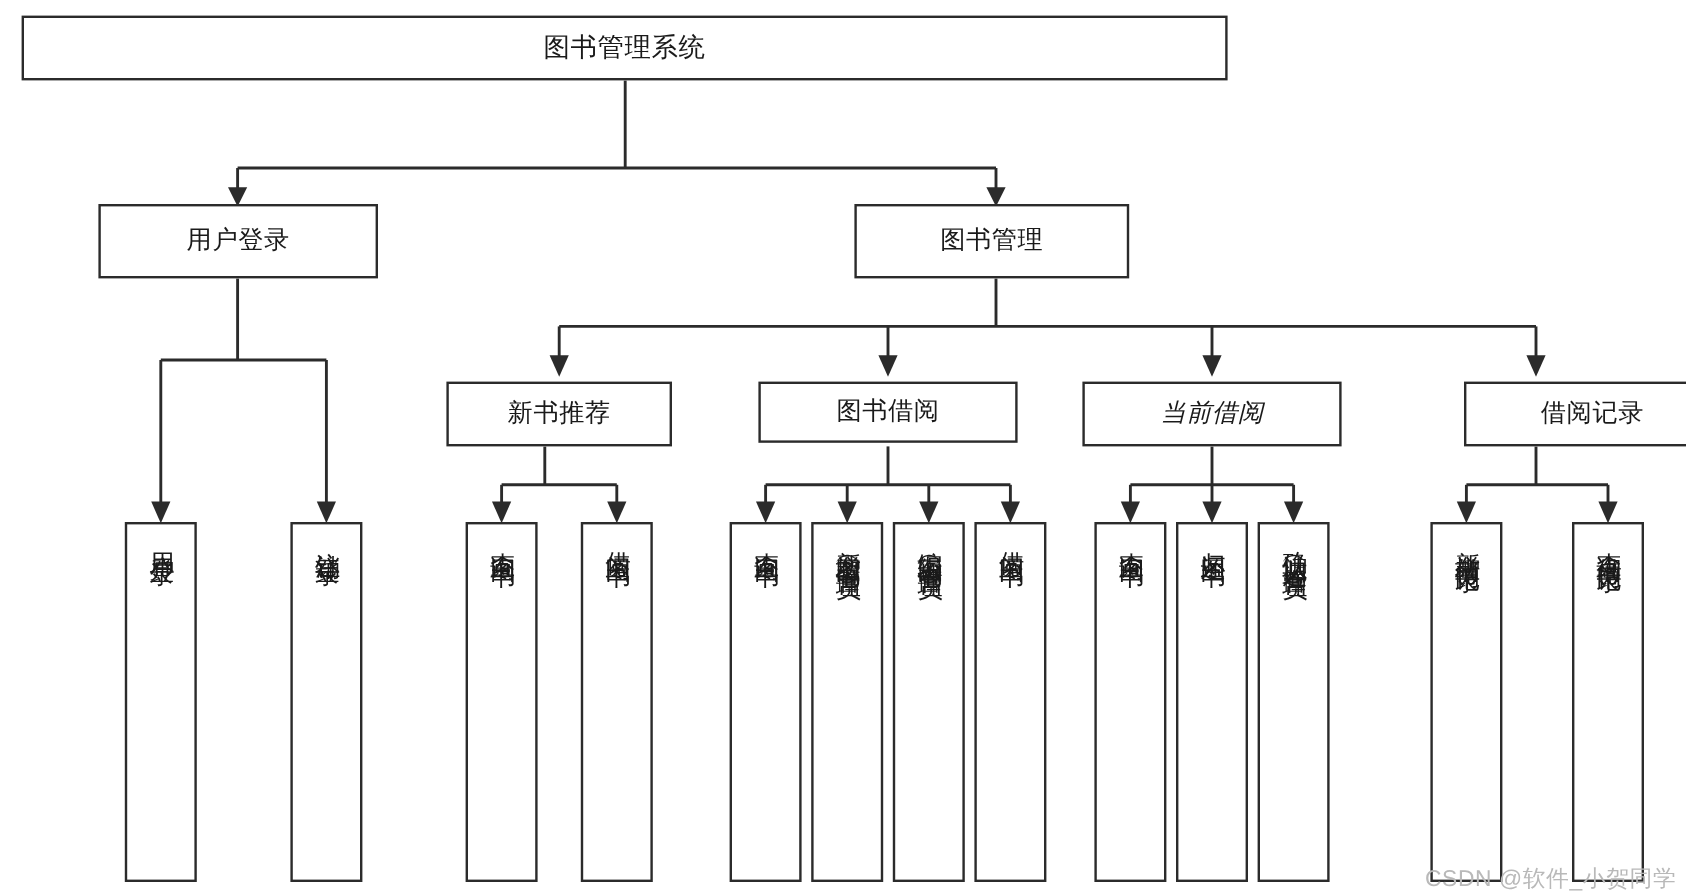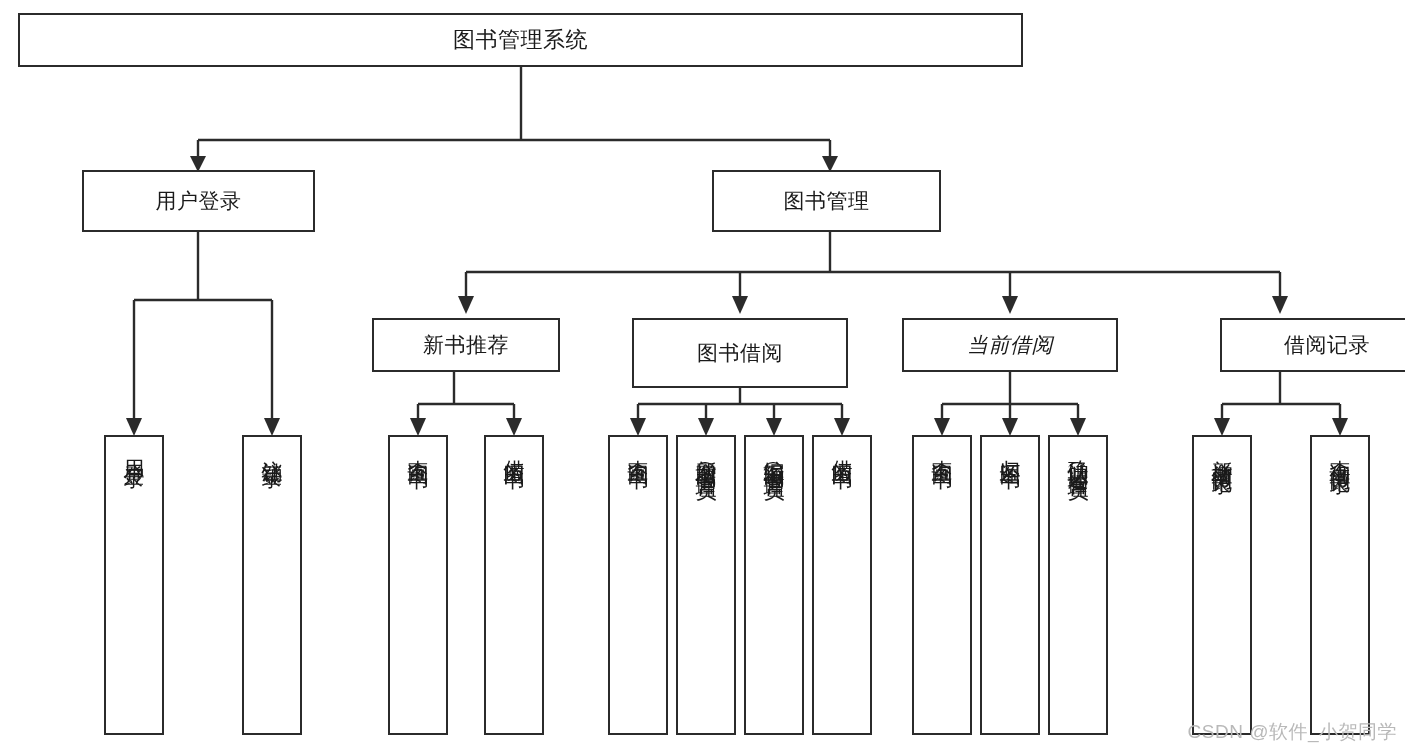--- a/index.html
+++ b/index.html
@@ -153,21 +153,21 @@
   <div class="node h" style="left:82px;top:170px;width:233px;height:62px;">
     <span class="label">用户登录</span>
   </div>
   <div class="node h" style="left:712px;top:170px;width:229px;height:62px;">
     <span class="label">图书管理</span>
   </div>
 
   <div class="node h" style="left:372px;top:318px;width:188px;height:54px;">
     <span class="label">新书推荐</span>
   </div>
-  <div class="node h" style="left:632px;top:318px;width:216px;height:70px;">
+  <div class="node h" style="left:632px;top:318px;width:216px;height:51px;">
     <span class="label">图书借阅</span>
   </div>
   <div class="node h" style="left:902px;top:318px;width:216px;height:54px;font-style:italic;">
     <span class="label">当前借阅</span>
   </div>
   <div class="node h" style="left:1220px;top:318px;width:214px;height:54px;">
     <span class="label">借阅记录</span>
   </div>
 
   <div class="node v" style="left:104px;top:435px;width:60px;height:300px;">

